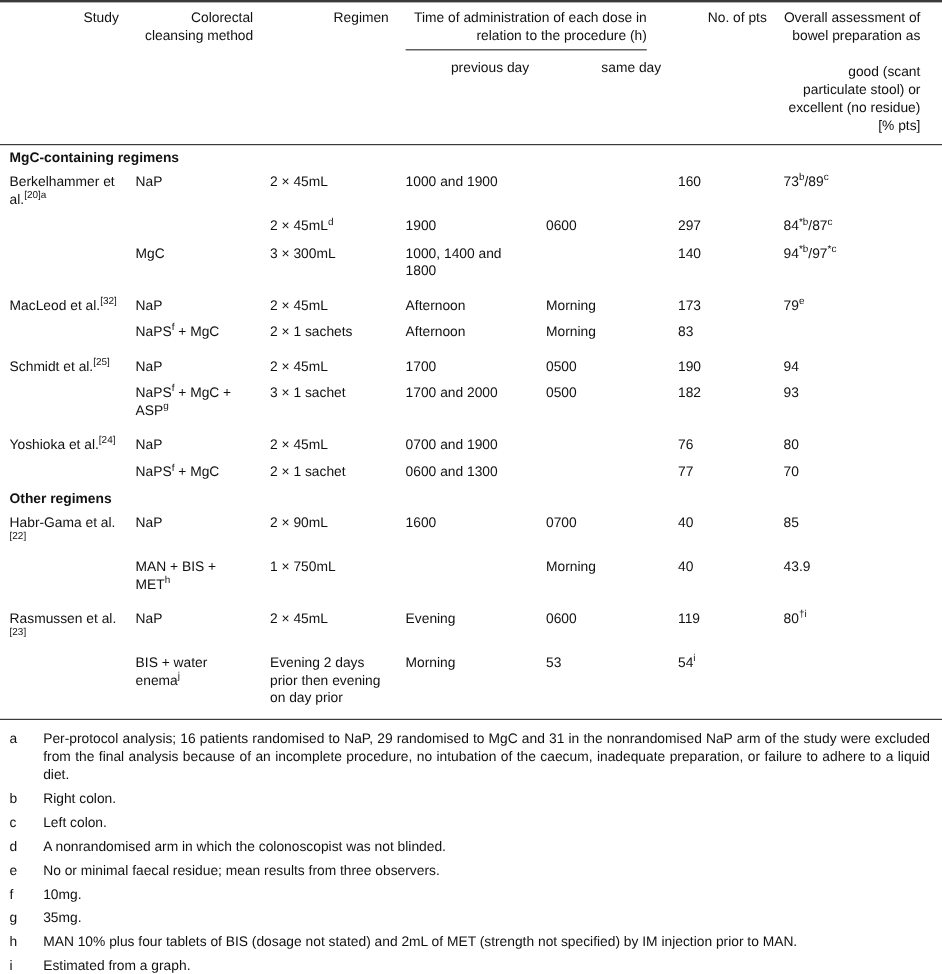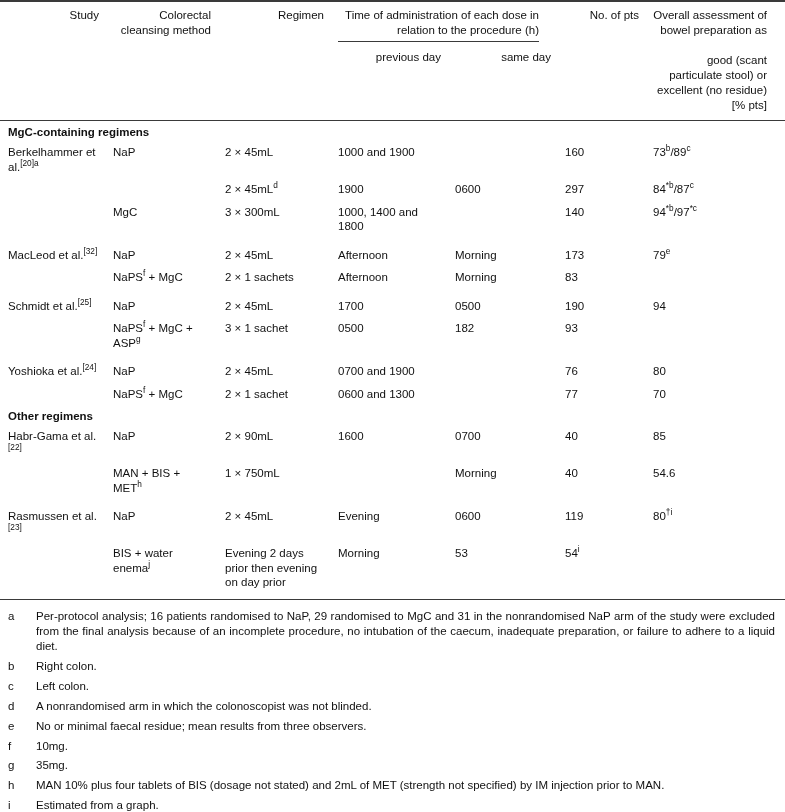--- a/index.html
+++ b/index.html
@@ -144,20 +144,21 @@
         <div class="td td-regimen">2 × 45mL</div>
         <div class="td td-prev">1700</div>
         <div class="td td-same">0500</div>
         <div class="td td-pts">190</div>
         <div class="td td-overall">94</div>
       </div>
       <div class="trow">
         <div class="td td-study"></div>
         <div class="td td-method">NaPS<sup>f</sup> + MgC + ASP<sup>g</sup></div>
         <div class="td td-regimen">3 × 1 sachet</div>
+        <div class="td td-prev">1700 and 2000</div>
         <div class="td td-same">0500</div>
         <div class="td td-pts">182</div>
         <div class="td td-overall">93</div>
       </div>
       <div class="trow group-start">
         <div class="td td-study">Yoshioka et al.<sup>[24]</sup></div>
         <div class="td td-method">NaP</div>
         <div class="td td-regimen">2 × 45mL</div>
         <div class="td td-prev">0700 and 1900</div>
         <div class="td td-same"></div>
@@ -183,21 +184,21 @@
         <div class="td td-pts">40</div>
         <div class="td td-overall">85</div>
       </div>
       <div class="trow">
         <div class="td td-study"></div>
         <div class="td td-method">MAN + BIS + MET<sup>h</sup></div>
         <div class="td td-regimen">1 × 750mL</div>
         <div class="td td-prev"></div>
         <div class="td td-same">Morning</div>
         <div class="td td-pts">40</div>
-        <div class="td td-overall">54.6</div>
+        <div class="td td-overall">43.9</div>
       </div>
       <div class="trow group-start">
         <div class="td td-study">Rasmussen et al.<sup>[23]</sup></div>
         <div class="td td-method">NaP</div>
         <div class="td td-regimen">2 × 45mL</div>
         <div class="td td-prev">Evening</div>
         <div class="td td-same">0600</div>
         <div class="td td-pts">119</div>
         <div class="td td-overall">80<sup>†i</sup></div>
       </div>

